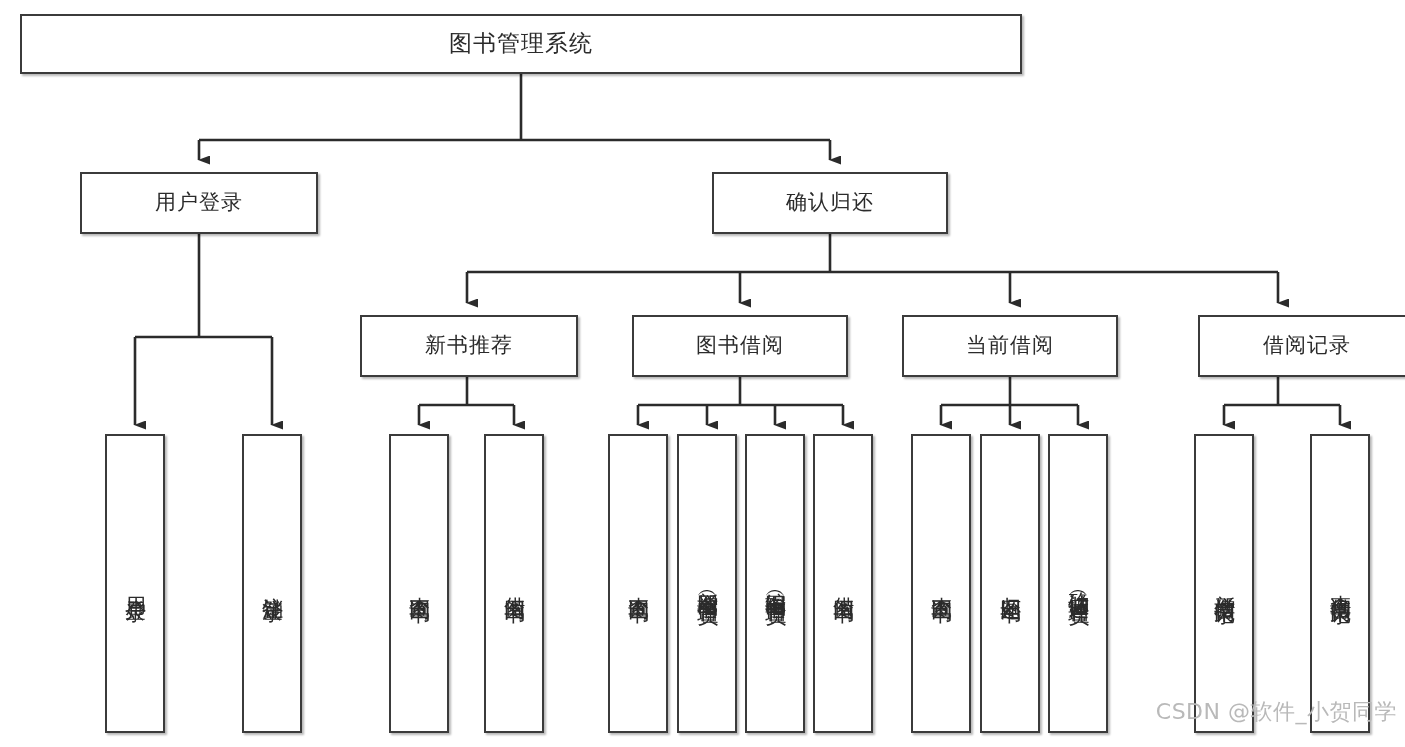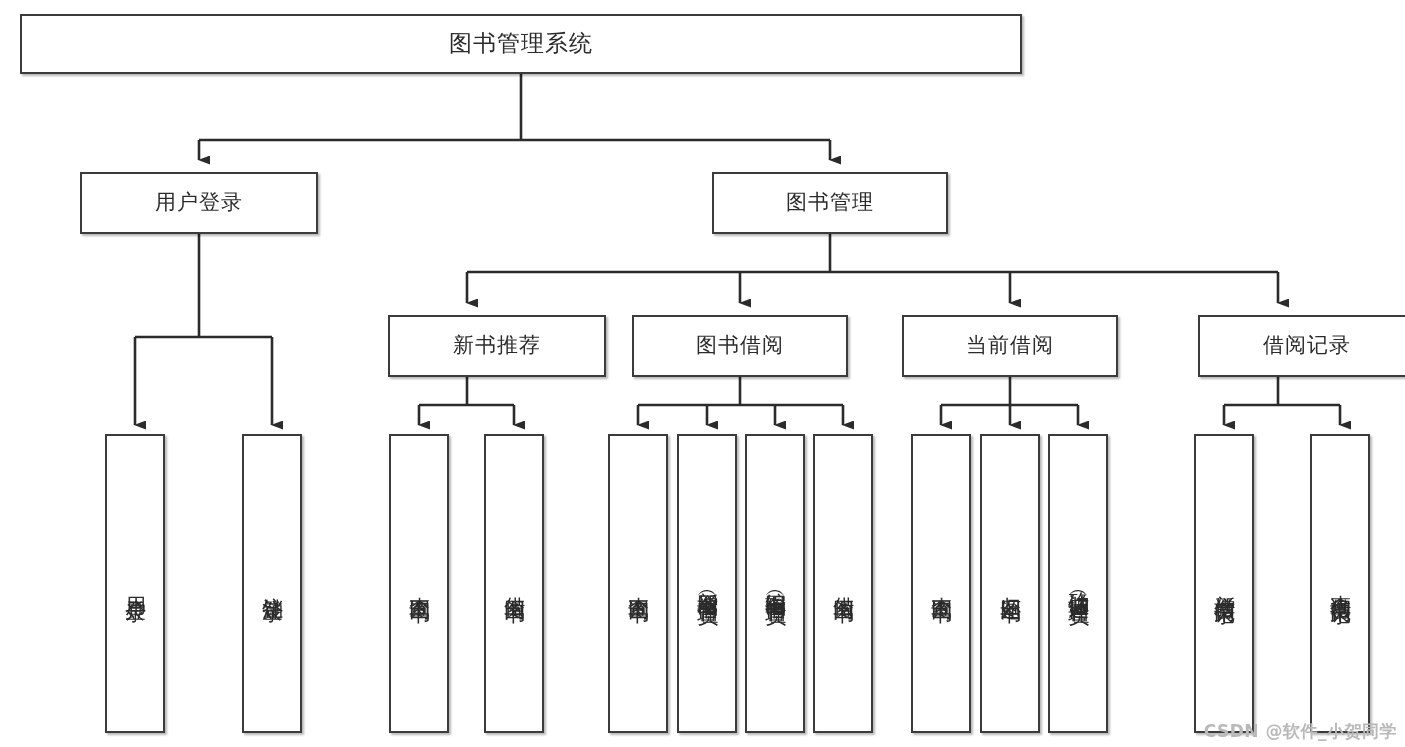--- a/index.html
+++ b/index.html
@@ -51,27 +51,26 @@
     font-size: 21px;
     line-height: 1.32;
     letter-spacing: 2px;
     color: #2b2b2b;
     white-space: nowrap;
   }
   .level0 .node-label-h { font-size: 23px; }
   .watermark {
     position: absolute;
     right: 8px;
-    bottom: 4px;
-    font-size: 17px;
+    bottom: 20px;
+    font-size: 22px;
     color: #b9b9b9;
     letter-spacing: 0.5px;
     white-space: nowrap;
     pointer-events: none;
-    font-weight: bold;
   }
 </style>
 </head>
 <body>
 
 <div id="diagram-root">
 
   <svg class="diagram-canvas" viewBox="0 0 1405 747">
     <defs>
       <marker id="arrowhead" markerWidth="10" markerHeight="12" refX="4.5" refY="11" orient="auto" markerUnits="userSpaceOnUse">
@@ -125,24 +124,24 @@
   </svg>
 
   <div class="node-box level0" style="left:20px; top:14px; width:1002px; height:60px;">
     <span class="node-label-h">图书管理系统</span>
   </div>
 
   <div class="node-box" style="left:80px; top:172px; width:238px; height:62px;">
     <span class="node-label-h">用户登录</span>
   </div>
   <div class="node-box" style="left:712px; top:172px; width:236px; height:62px;">
-    <span class="node-label-h">图书管理</span>
+    <span class="node-label-h">确认归还</span>
   </div>
 
-  <div class="node-box" style="left:360px; top:315px; width:218px; height:62px;margin-left:28px;">
+  <div class="node-box" style="left:360px; top:315px; width:218px; height:62px;">
     <span class="node-label-h">新书推荐</span>
   </div>
   <div class="node-box" style="left:902px; top:315px; width:216px; height:62px;">
     <span class="node-label-h">当前借阅</span>
   </div>
   <div class="node-box" style="left:632px; top:315px; width:216px; height:62px;">
     <span class="node-label-h">图书借阅</span>
   </div>
   <div class="node-box" style="left:1170px; top:315px; width:218px; height:62px;margin-left:28px;">
     <span class="node-label-h">借阅记录</span>

